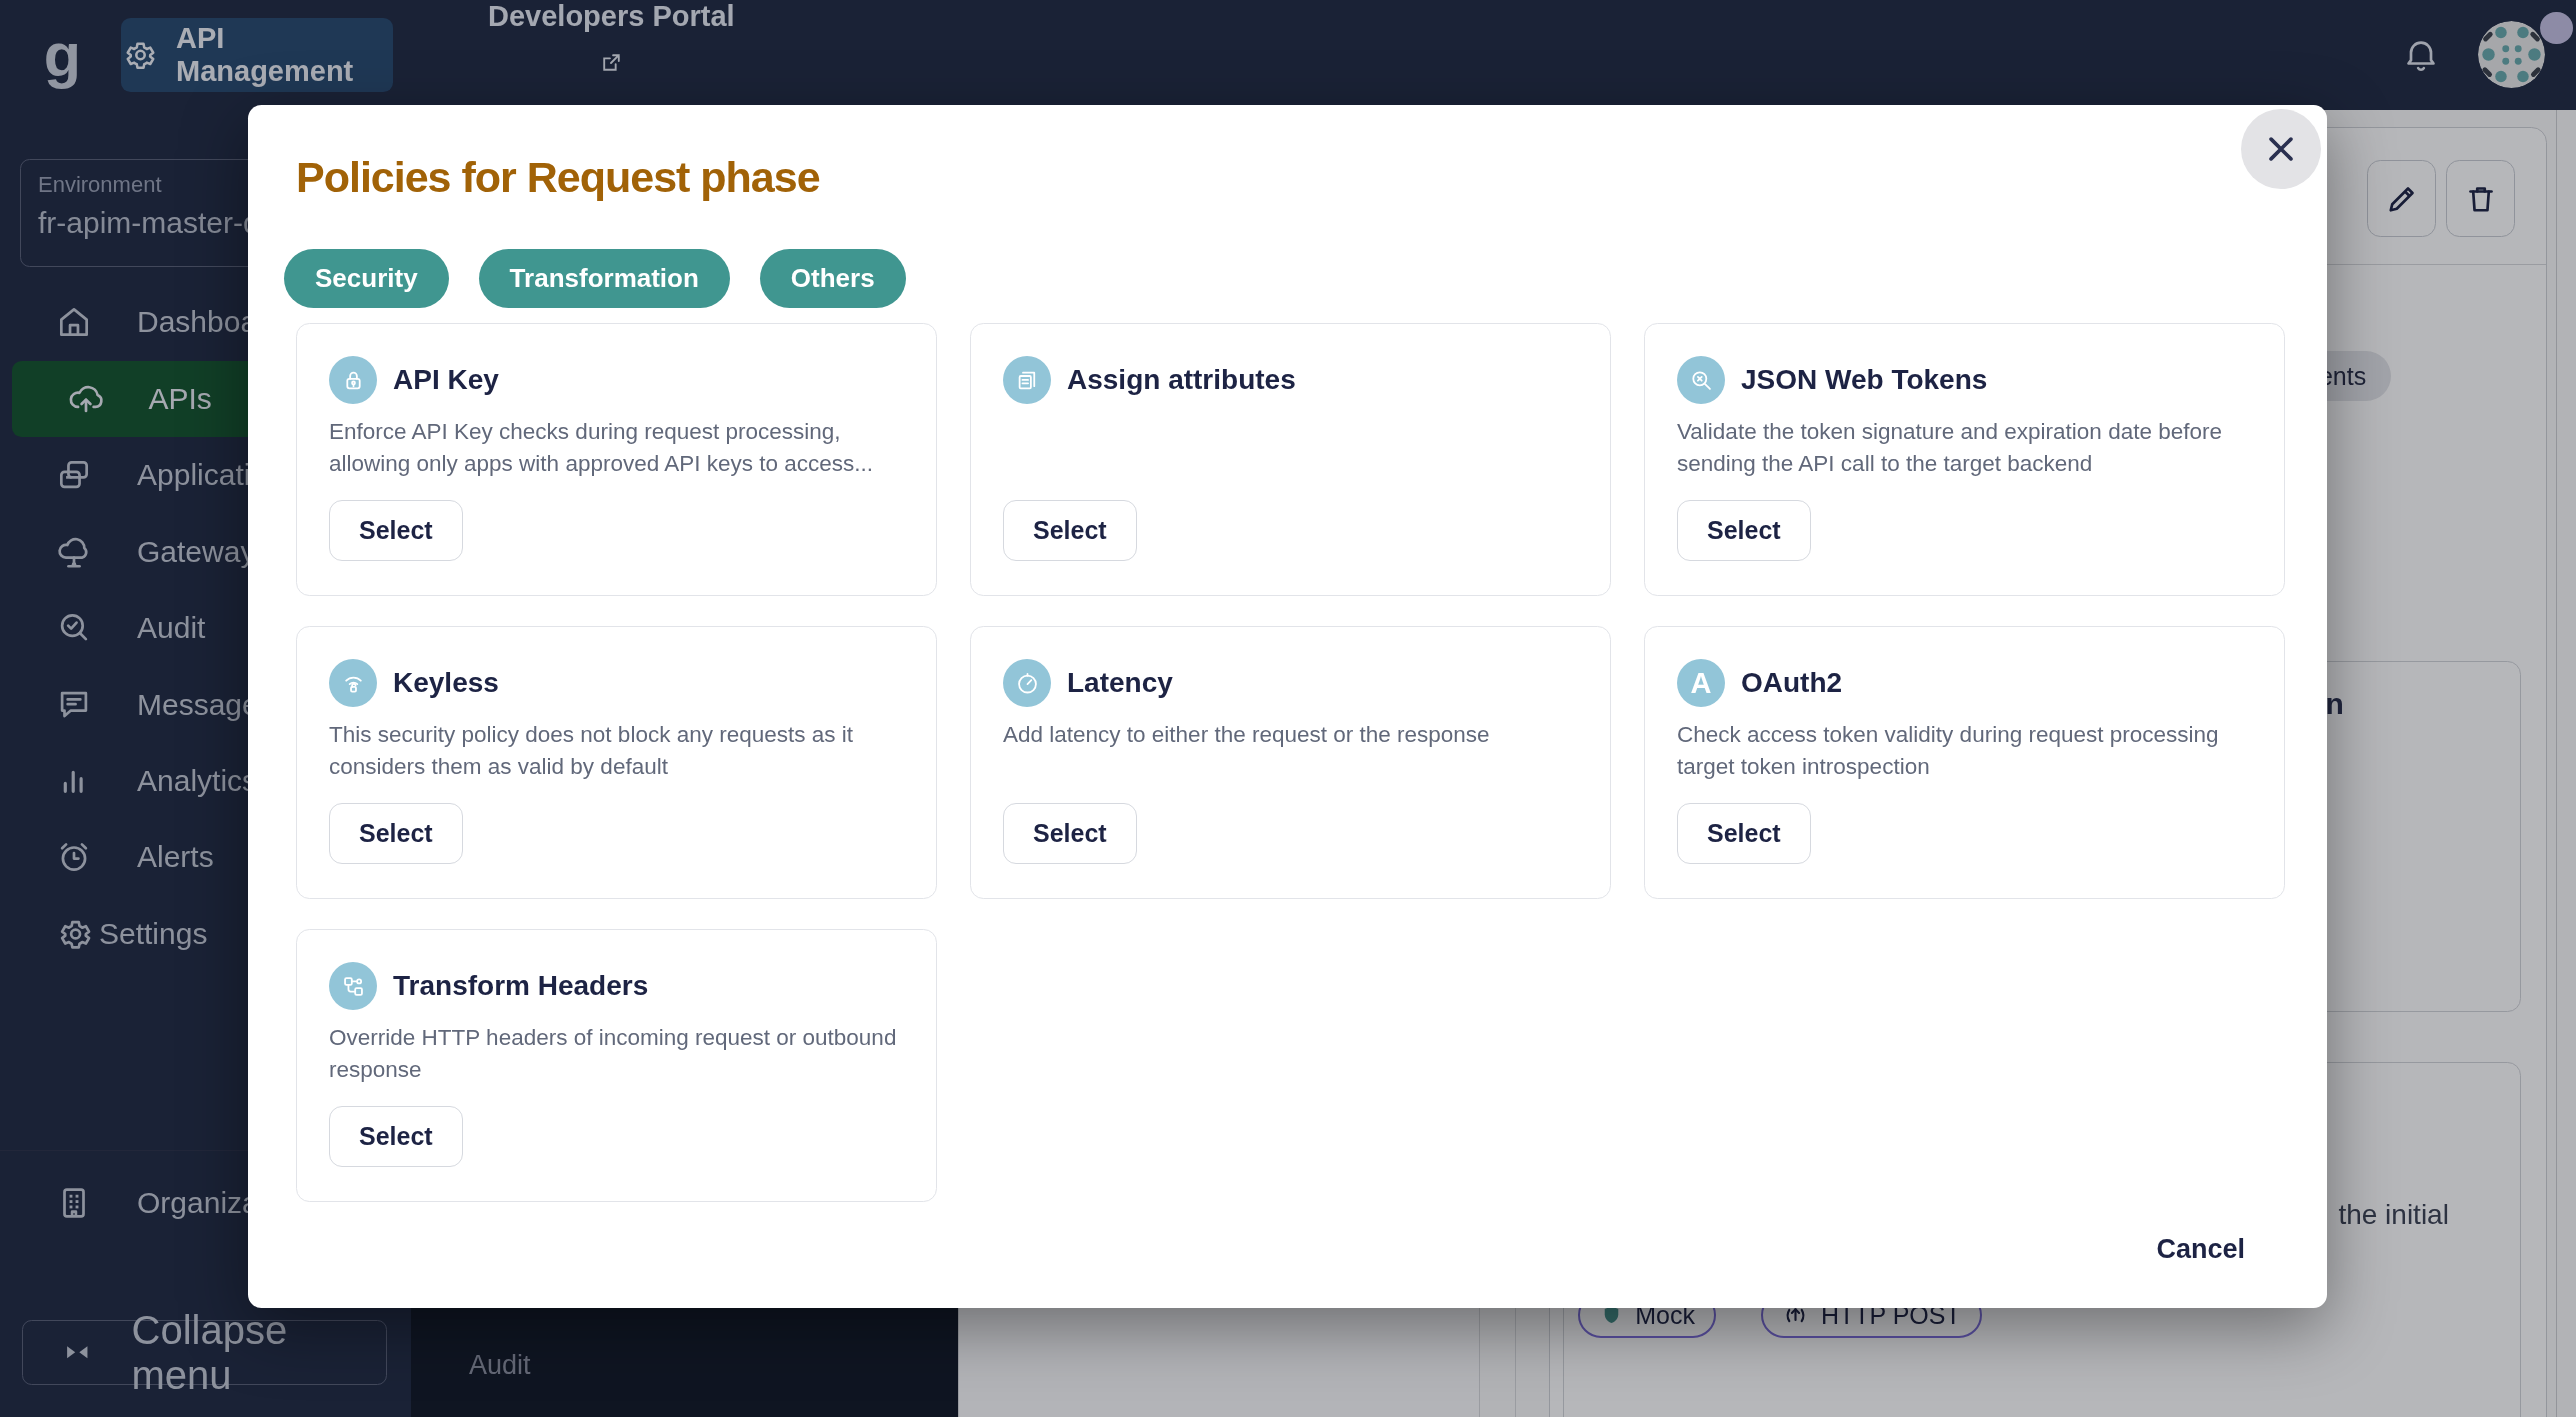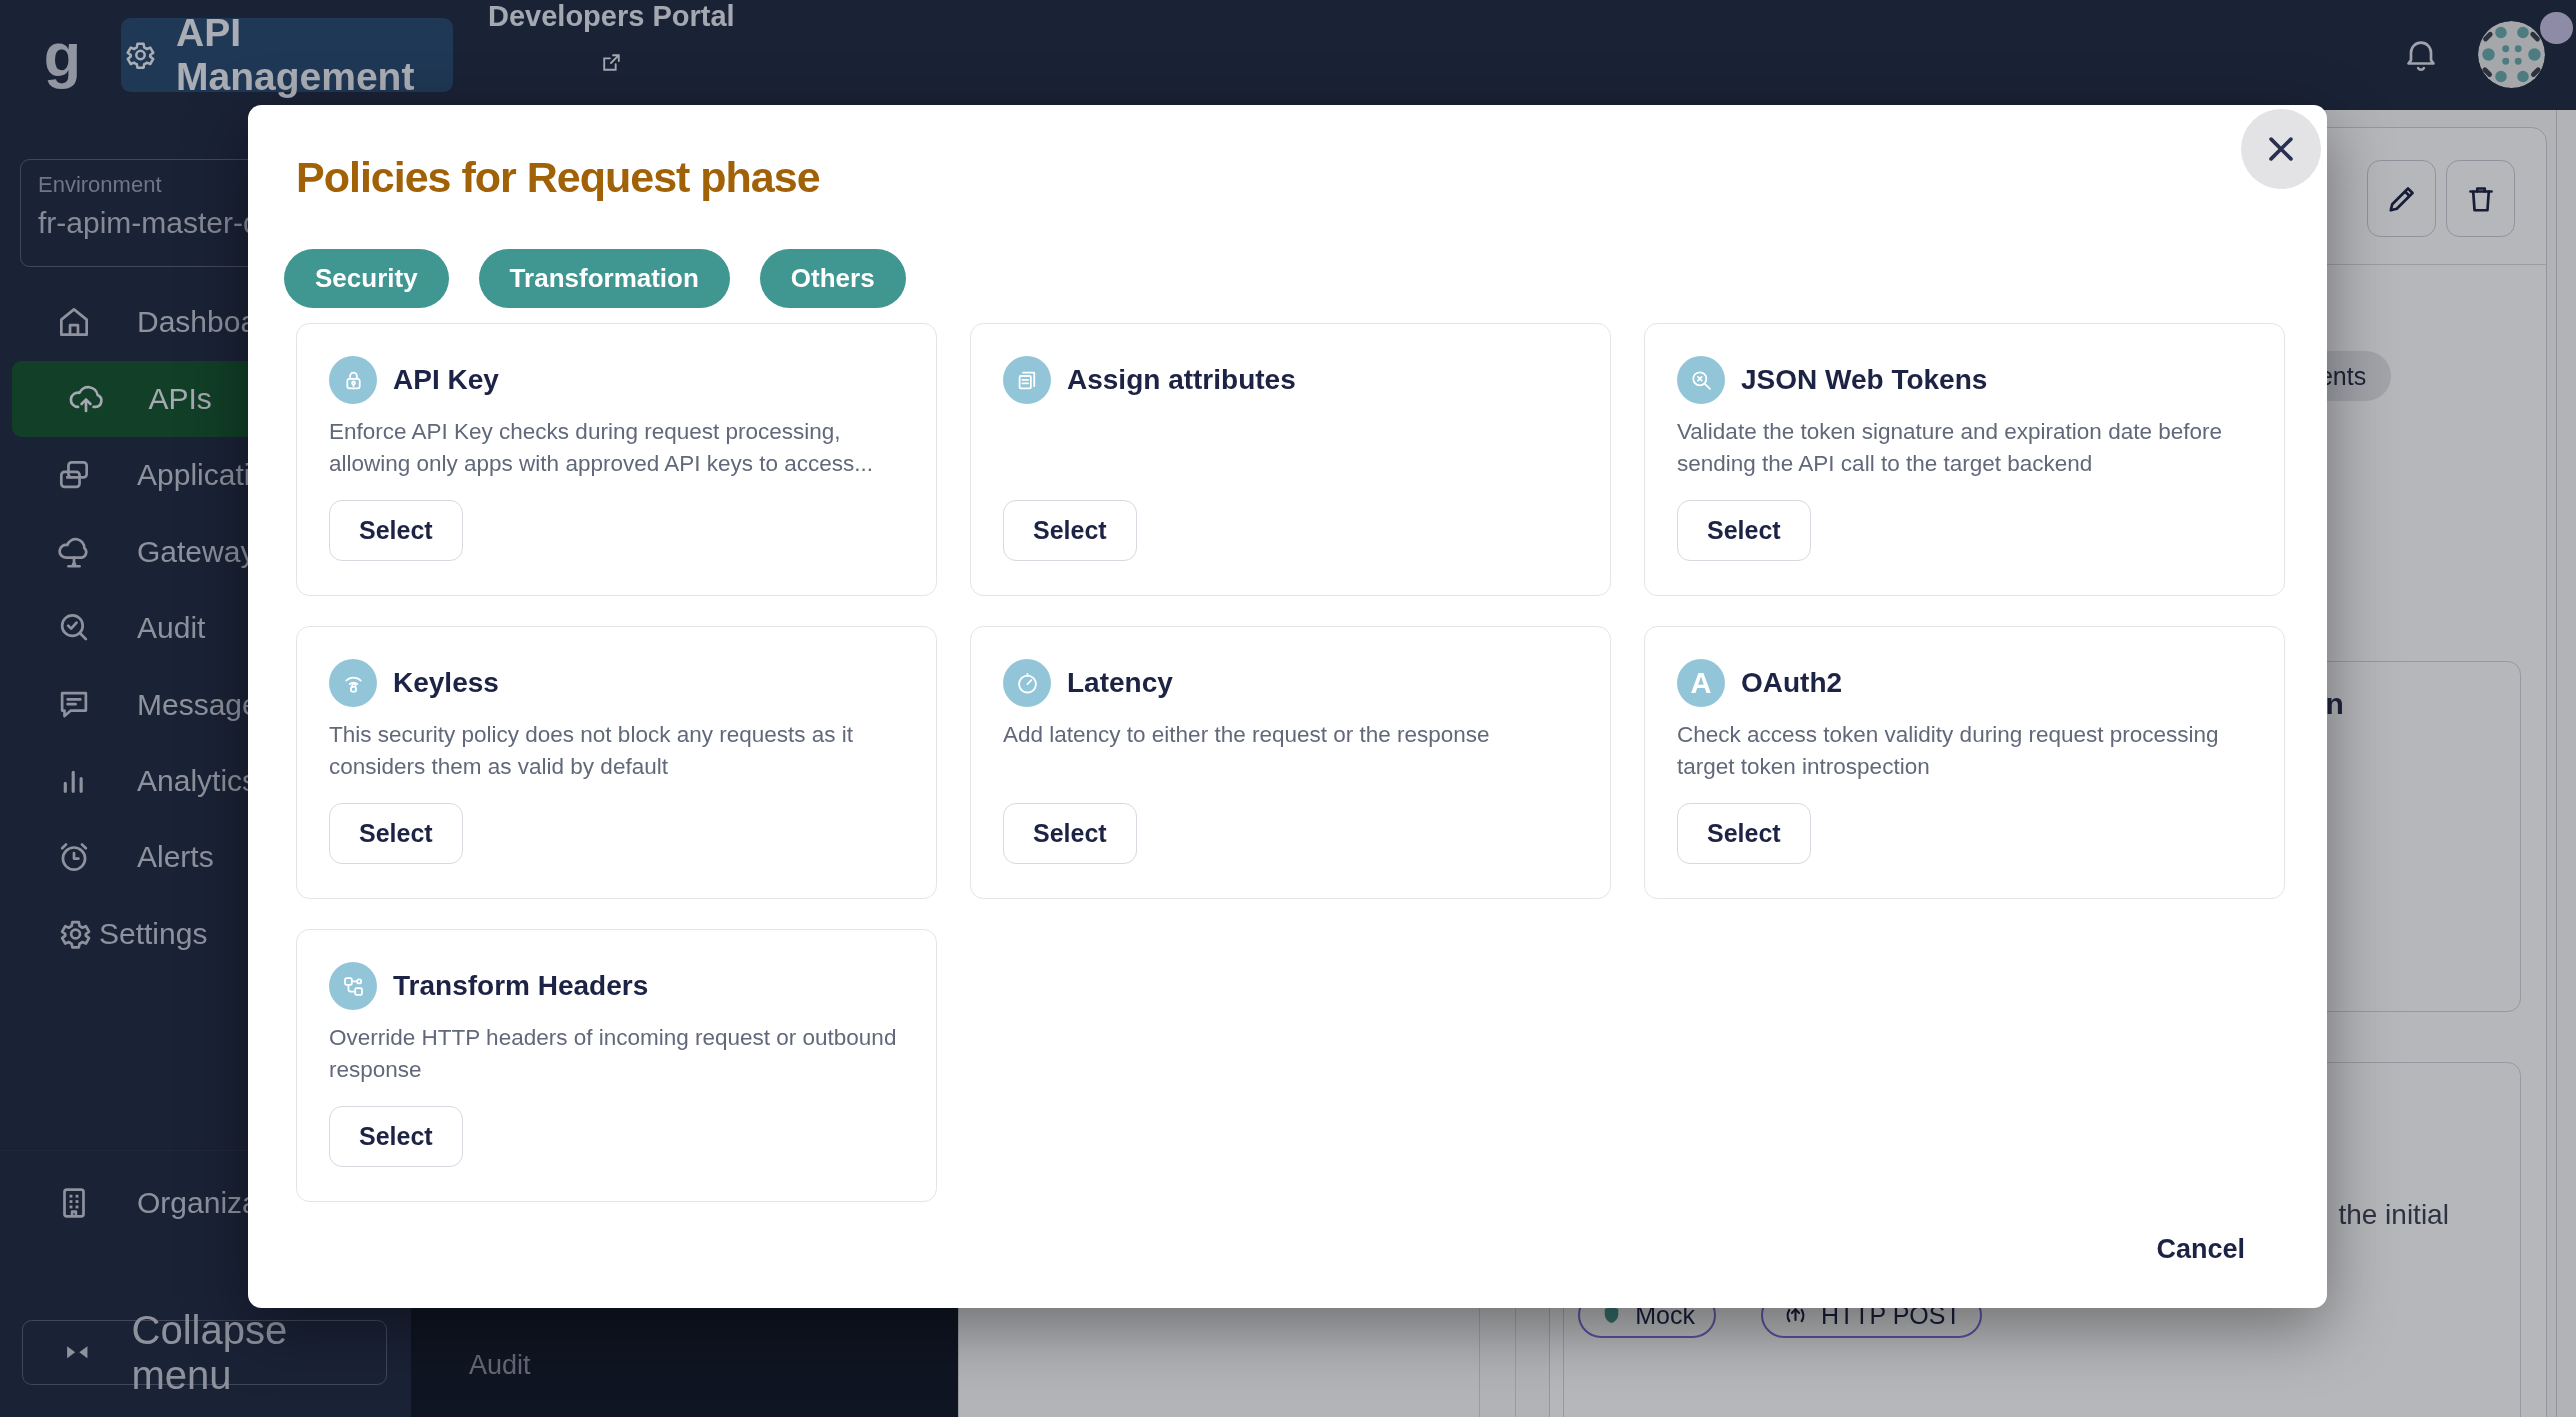--- a/index.html
+++ b/index.html
@@ -3,23 +3,23 @@
 <meta charset="utf-8">
 <style>
   html,body{margin:0;padding:0;background:#000;}
   .stage{position:relative;width:2576px;height:1417px;overflow:hidden;
          font-family:"Liberation Sans",sans-serif;background:#fafafa;}
 
   
   .topbar{position:absolute;left:0;top:0;width:2576px;height:110px;background:#202a43;display:flex;align-items:center;}
   .logo{position:absolute;left:29px;top:17px;width:67px;height:76px;color:#cbd0db;
         font-size:61px;font-weight:700;line-height:76px;text-align:center;}
-  .appbtn{position:absolute;left:121px;top:18px;height:74px;width:332px;border-radius:9.6px;
+  .appbtn{position:absolute;left:121px;top:18px;height:74px;width:272px;border-radius:9.6px;
           background:#27496f;display:flex;align-items:center;justify-content:center;gap:19px;
-          color:#eef1f7;font-size:39px;font-weight:700;cursor:pointer;}
+          color:#eef1f7;font-size:29px;font-weight:700;cursor:pointer;}
   .portal{position:absolute;left:488px;top:0;height:110px;display:flex;align-items:center;gap:17px;
           color:#e6eaf2;font-size:29px;font-weight:700;cursor:pointer;flex-direction:column;}
   .iconbtn-top{position:absolute;top:29px;width:54px;height:54px;display:flex;align-items:center;justify-content:center;cursor:pointer;}
   .avatar{position:absolute;left:2478px;top:21px;width:67px;height:67px;border-radius:50%;overflow:hidden;cursor:pointer;}
   .avatar-badge{position:absolute;left:2540px;top:11.5px;width:32.5px;height:32.5px;border-radius:50%;background:#c4c0e2;}
 
   
   .sidebar{position:absolute;left:0;top:110px;width:411px;height:1307px;background:#202a43;}
   .envbox{position:absolute;left:20px;top:49px;width:371px;height:106px;border:1.9px solid #596078;border-radius:9.6px;cursor:pointer;}
   .envlabel{position:absolute;left:17px;top:11.5px;font-size:22px;color:#9aa1b5;}

